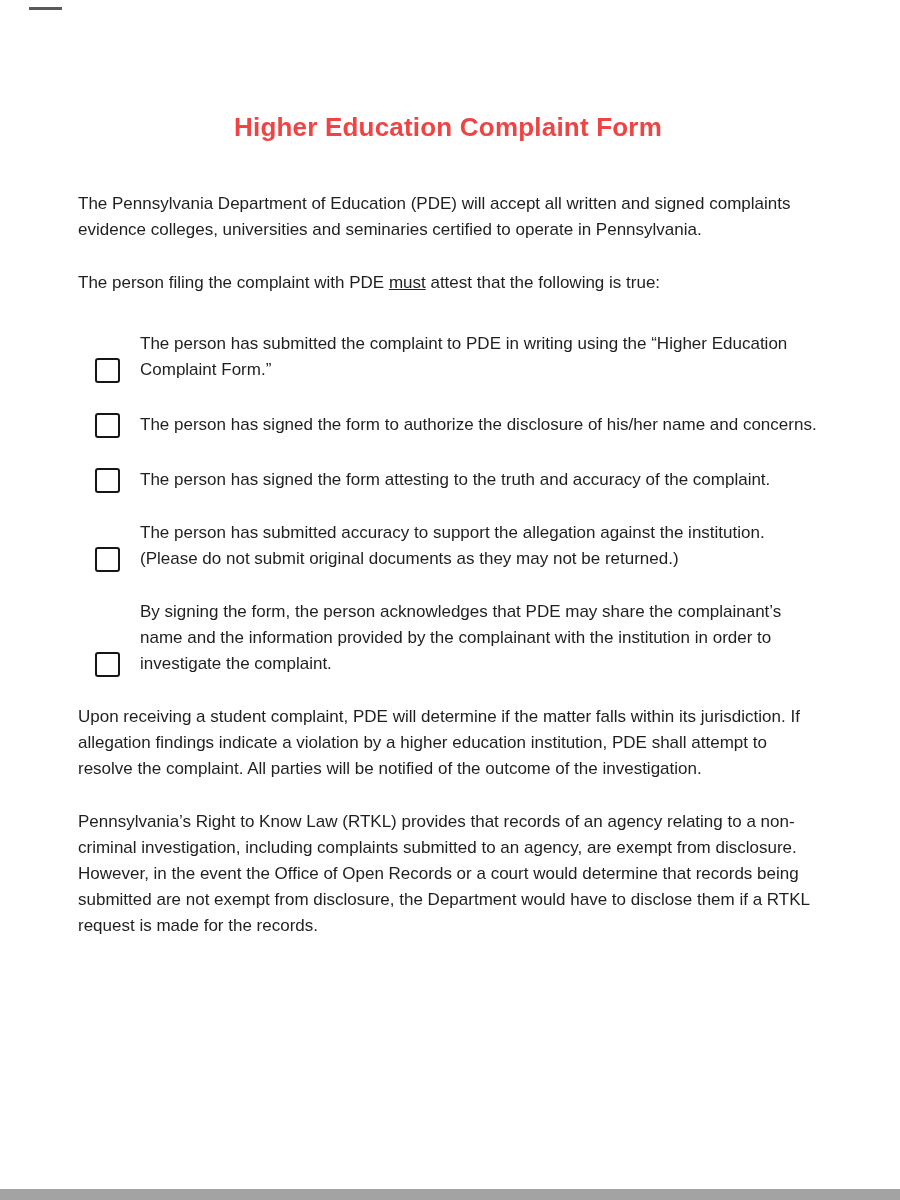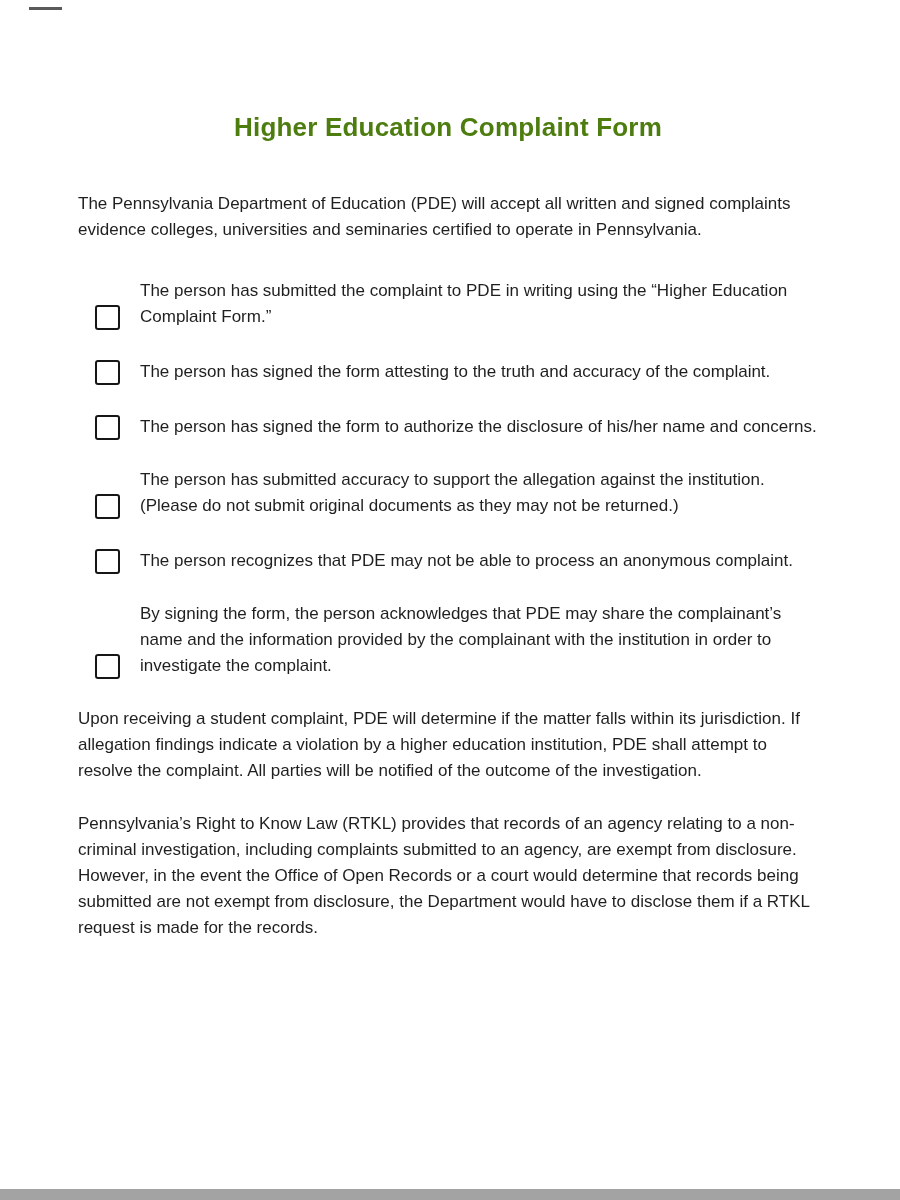--- a/index.html
+++ b/index.html
@@ -18,21 +18,21 @@
   }
   .content {
     position: relative;
     padding: 112px 82px 0 78px;
     box-sizing: border-box;
   }
   .doc-title {
     font-size: 26px;
     font-weight: 700;
     text-align: center;
-    color: #4d7c0f;
+    color: #ef4444;
     margin: 0 0 48px 0;
     letter-spacing: 0.2px;
   }
   .para {
     font-size: 17px;
     line-height: 26px;
     margin: 0 0 27px 0;
   }
   .underline-word {
     text-decoration: underline;
@@ -84,47 +84,44 @@
 <div class="page">
 
   <div class="artifact-top-line"></div>
 
   <div class="content">
 
     <h1 class="doc-title">Higher Education Complaint Form</h1>
 
     <p class="para">The Pennsylvania Department of Education (PDE) will accept all written and signed complaints evidence colleges, universities and seminaries certified to operate in Pennsylvania.</p>
 
+    <p class="para"><span>The person filing the complaint with PDE </span><span class="underline-word">must</span><span> attest that the following is true:</span></p>
 
     <div class="checklist">
 
       <div class="check-item">
         <div class="checkbox"></div>
         <div class="check-text">The person has submitted the complaint to PDE in writing using the “Higher Education Complaint Form.”</div>
       </div>
 
       <div class="check-item">
         <div class="checkbox"></div>
-        <div class="check-text">The person has signed the form attesting to the truth and accuracy of the complaint.</div>
+        <div class="check-text">The person has signed the form to authorize the disclosure of his/her name and concerns.</div>
       </div>
 
       <div class="check-item">
         <div class="checkbox"></div>
-        <div class="check-text">The person has signed the form to authorize the disclosure of his/her name and concerns.</div>
+        <div class="check-text">The person has signed the form attesting to the truth and accuracy of the complaint.</div>
       </div>
 
       <div class="check-item">
         <div class="checkbox"></div>
         <div class="check-text">The person has submitted accuracy to support the allegation against the institution. (Please do not submit original documents as they may not be returned.)</div>
       </div>
 
-      <div class="check-item">
-        <div class="checkbox"></div>
-        <div class="check-text">The person recognizes that PDE may not be able to process an anonymous complaint.</div>
-      </div>
 
       <div class="check-item">
         <div class="checkbox"></div>
         <div class="check-text">By signing the form, the person acknowledges that PDE may share the complainant’s name and the information provided by the complainant with the institution in order to investigate the complaint.</div>
       </div>
 
     </div>
 
     <p class="para">Upon receiving a student complaint, PDE will determine if the matter falls within its jurisdiction. If allegation findings indicate a violation by a higher education institution, PDE shall attempt to resolve the complaint. All parties will be notified of the outcome of the investigation.</p>
 

